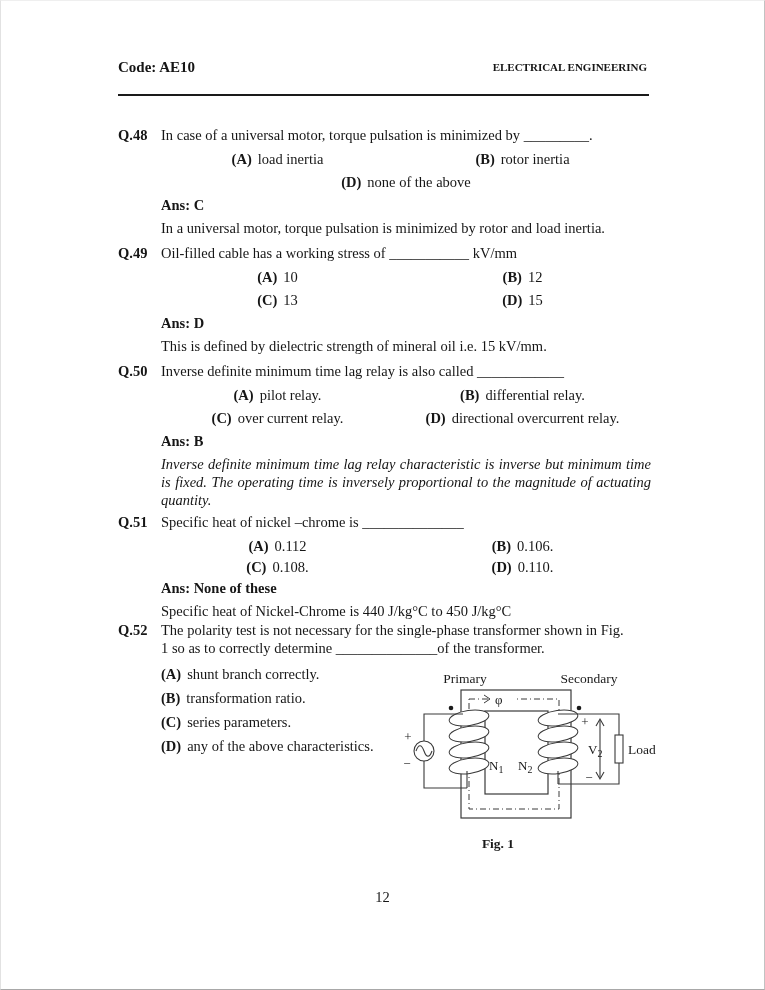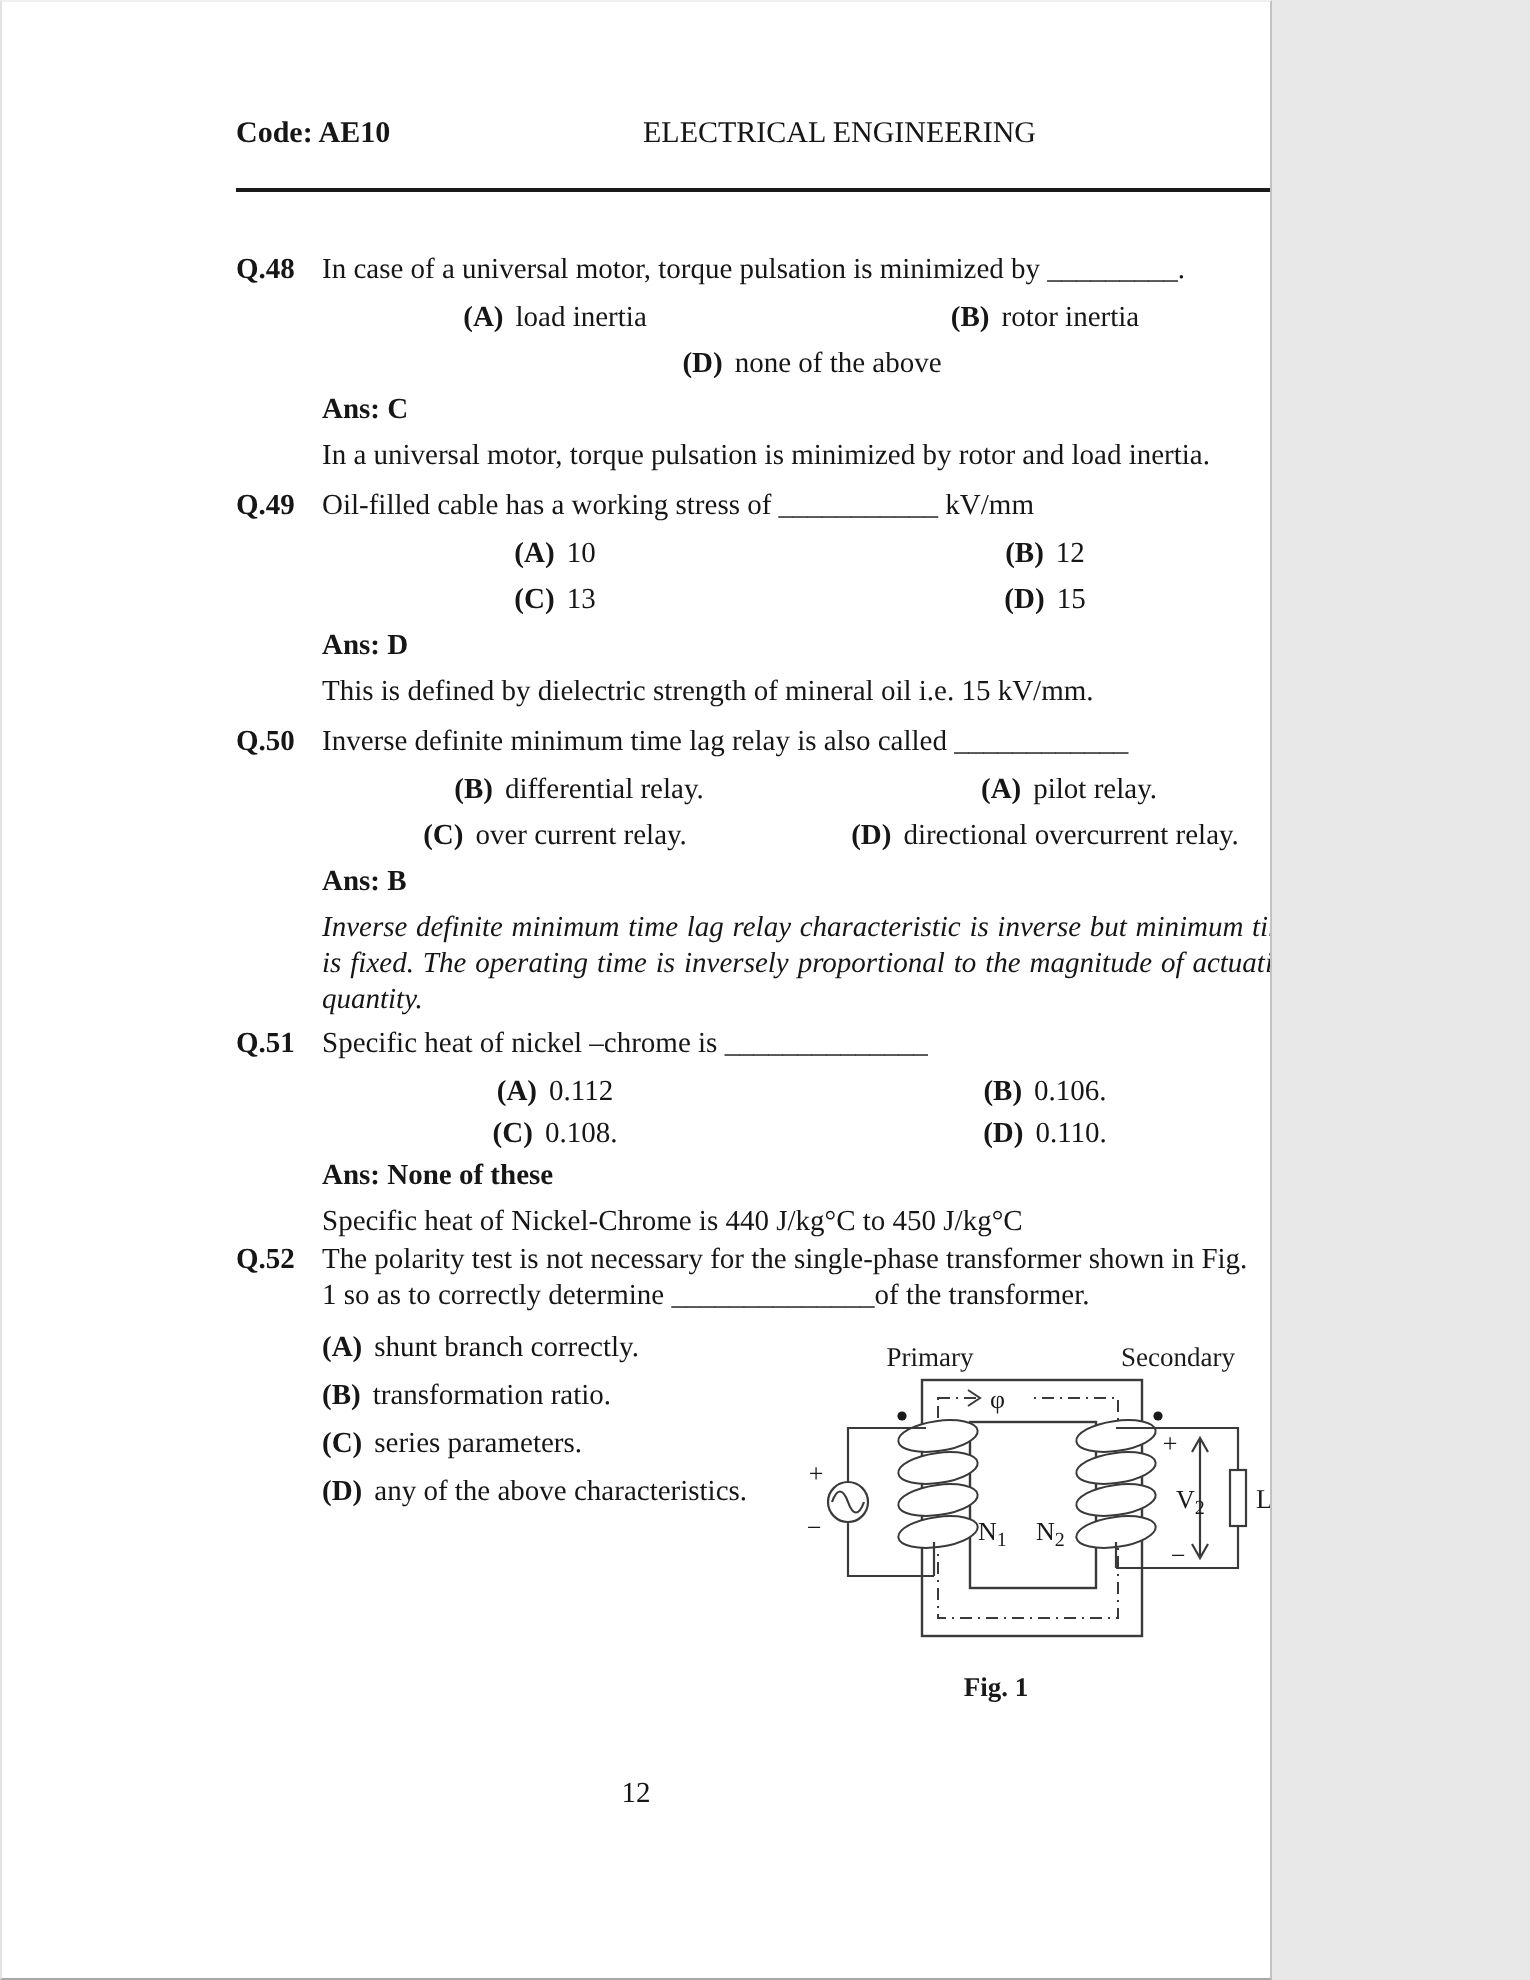--- a/index.html
+++ b/index.html
@@ -1,26 +1,26 @@
 <!DOCTYPE html>
 <html><head>
 <meta charset="utf-8">
 <style>
   html,body { margin:0; padding:0; background:#e8e8e8; }
   .page {
-    position:relative; width:636px; height:990px; background:#ffffff;
+    position:relative; width:765px; height:990px; background:#ffffff;
     font-family:"Liberation Serif","DejaVu Serif",serif;
     font-size:14.5px; line-height:18px; color:#161616;
     box-sizing:border-box;
     border-right:1px solid #c2c2c2; border-bottom:1px solid #a8a8a8;
     border-left:1px solid #e2e2e2; border-top:1px solid #efefef;
     overflow:hidden;
   }
   .hdr-code { position:absolute; left:117px; top:57px; font-weight:bold; font-size:15px; }
-  .hdr-title { position:absolute; right:117px; top:57px; font-weight:normal; font-size:15px; }
+  .hdr-title { position:absolute; right:117px; top:57px; font-weight:bold; font-size:11px; }
   .rule { position:absolute; left:117px; top:93px; width:531px; height:2px; background:#1a1a1a; }
 
   .q { position:absolute; left:117px; width:533px; display:flex; }
   .q-num { width:43px; flex-shrink:0; font-weight:bold; }
   .q-body { flex:1; min-width:0; }
   .q-text { margin-bottom:6px; }
   .opt-row { display:flex; margin-bottom:5px; }
   .tight .opt-row { margin-bottom:3px; }
   .opt-cell { width:233px;text-align:center; }
   .opt-cell.wide { flex:1; }
@@ -74,22 +74,22 @@
       <div class="ans">Ans: D</div>
       <div class="expl">This is defined by dielectric strength of mineral oil i.e. 15 kV/mm.</div>
     </div>
   </div>
 
   <div class="q" style="top:361px">
     <div class="q-num">Q.50</div>
     <div class="q-body">
       <div class="q-text">Inverse definite minimum time lag relay is also called ____________</div>
       <div class="opt-row">
+        <div class="opt-cell"><span class="opt-lbl">(A)</span><span>pilot relay.</span></div>
         <div class="opt-cell wide"><span class="opt-lbl">(B)</span><span>differential relay.</span></div>
-        <div class="opt-cell"><span class="opt-lbl">(A)</span><span>pilot relay.</span></div>
       </div>
       <div class="opt-row">
         <div class="opt-cell"><span class="opt-lbl">(C)</span><span>over current relay.</span></div>
         <div class="opt-cell wide"><span class="opt-lbl">(D)</span><span>directional overcurrent relay.</span></div>
       </div>
       <div class="ans">Ans: B</div>
       <div class="expl just">Inverse definite minimum time lag relay characteristic is inverse but minimum time is fixed. The operating time is inversely proportional to the magnitude of actuating quantity.</div>
     </div>
   </div>
 

